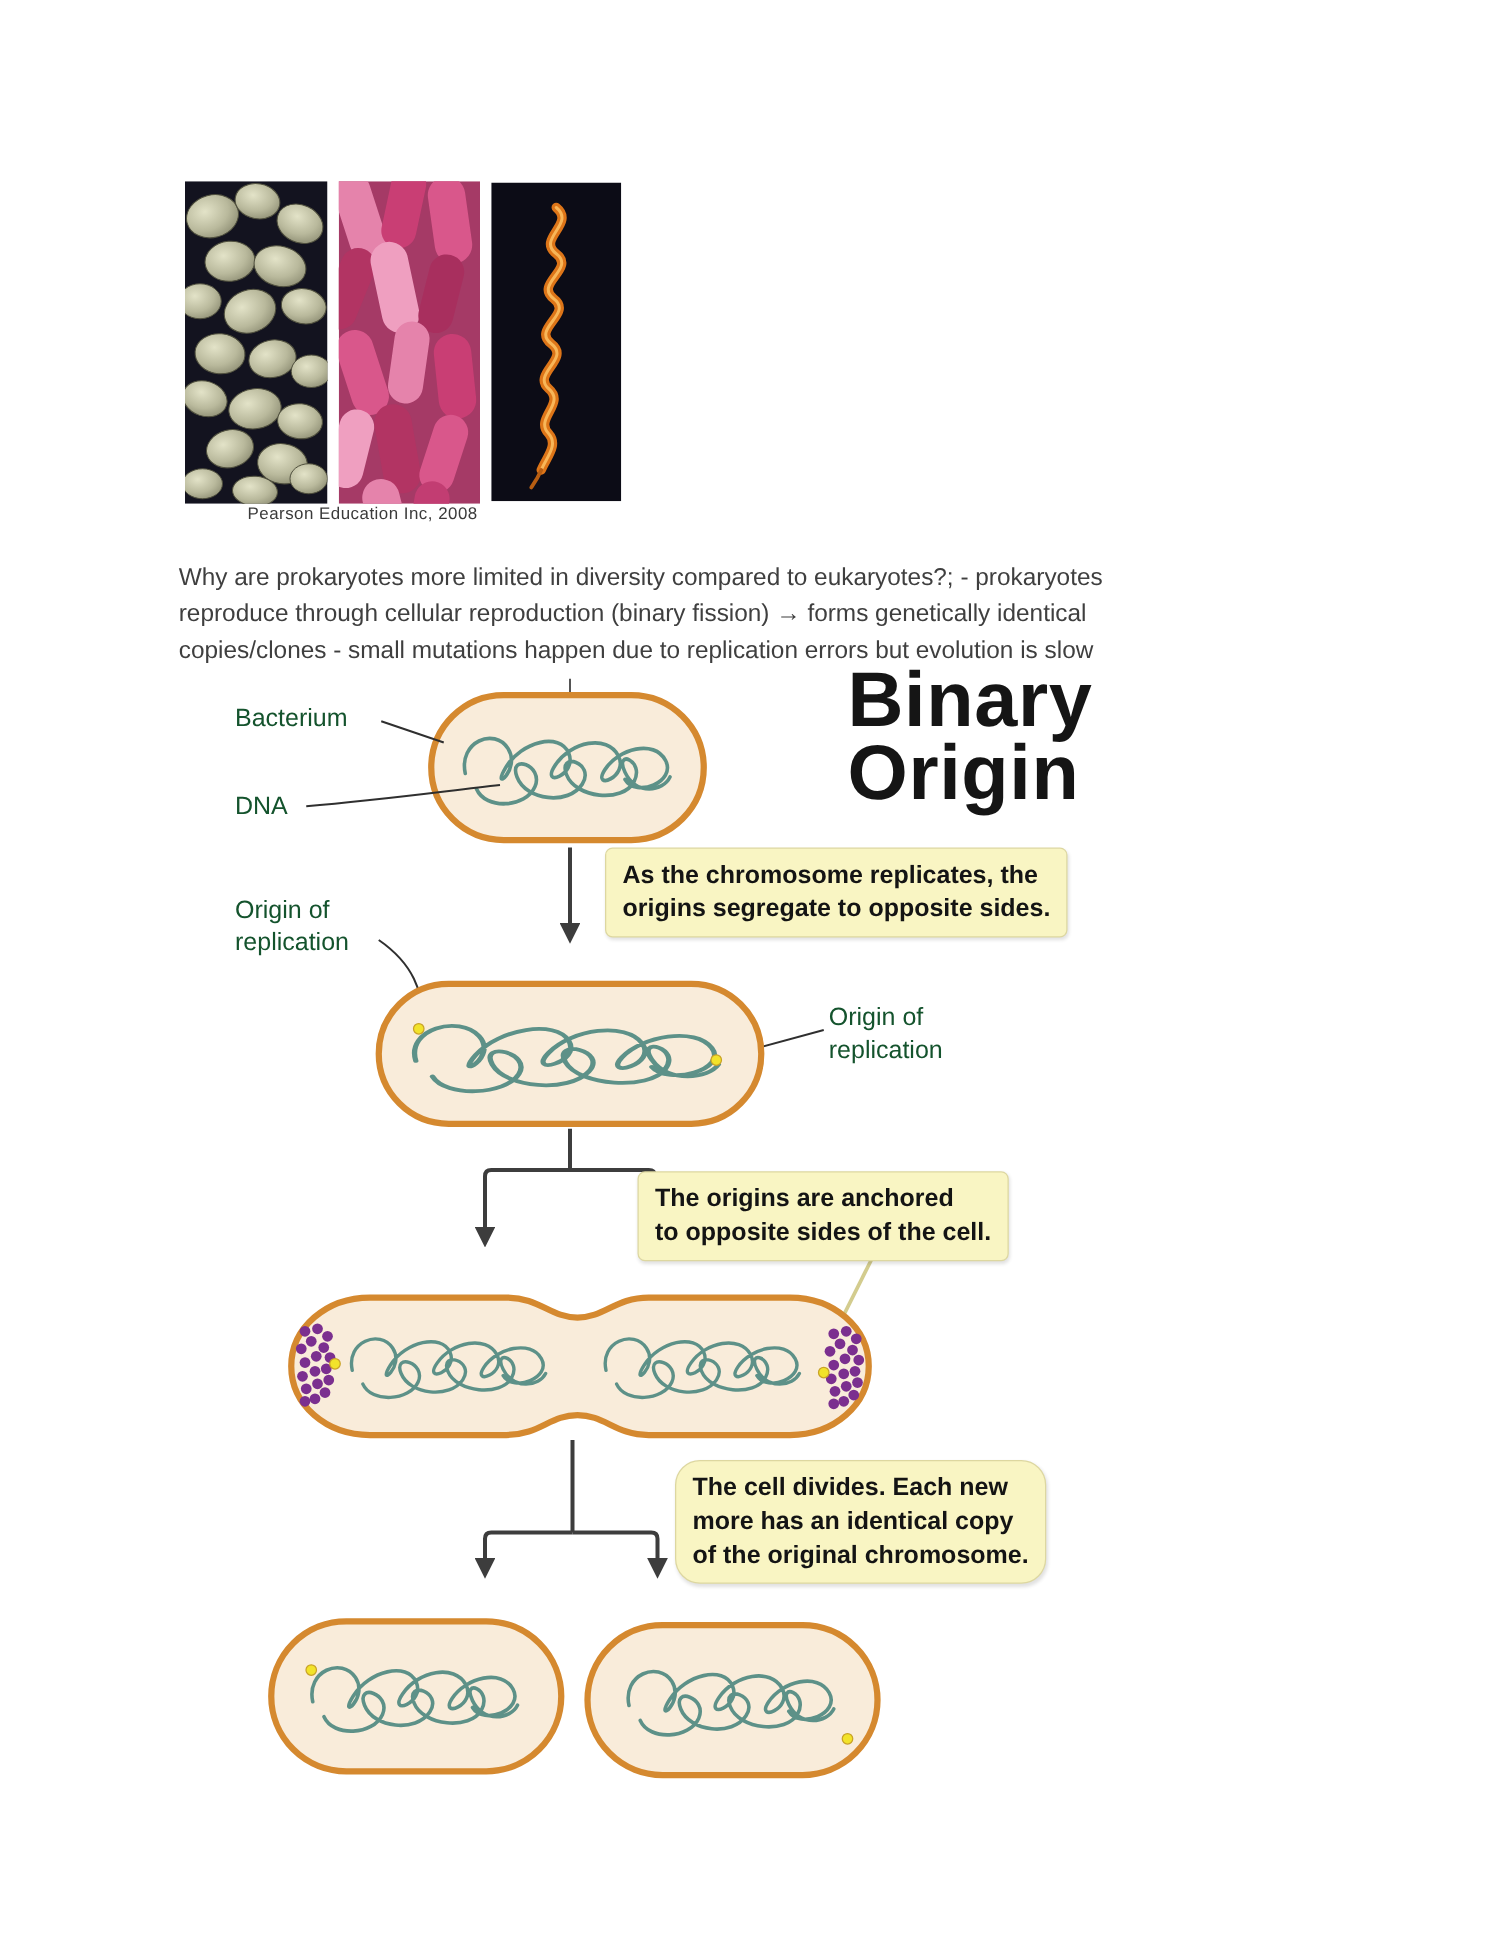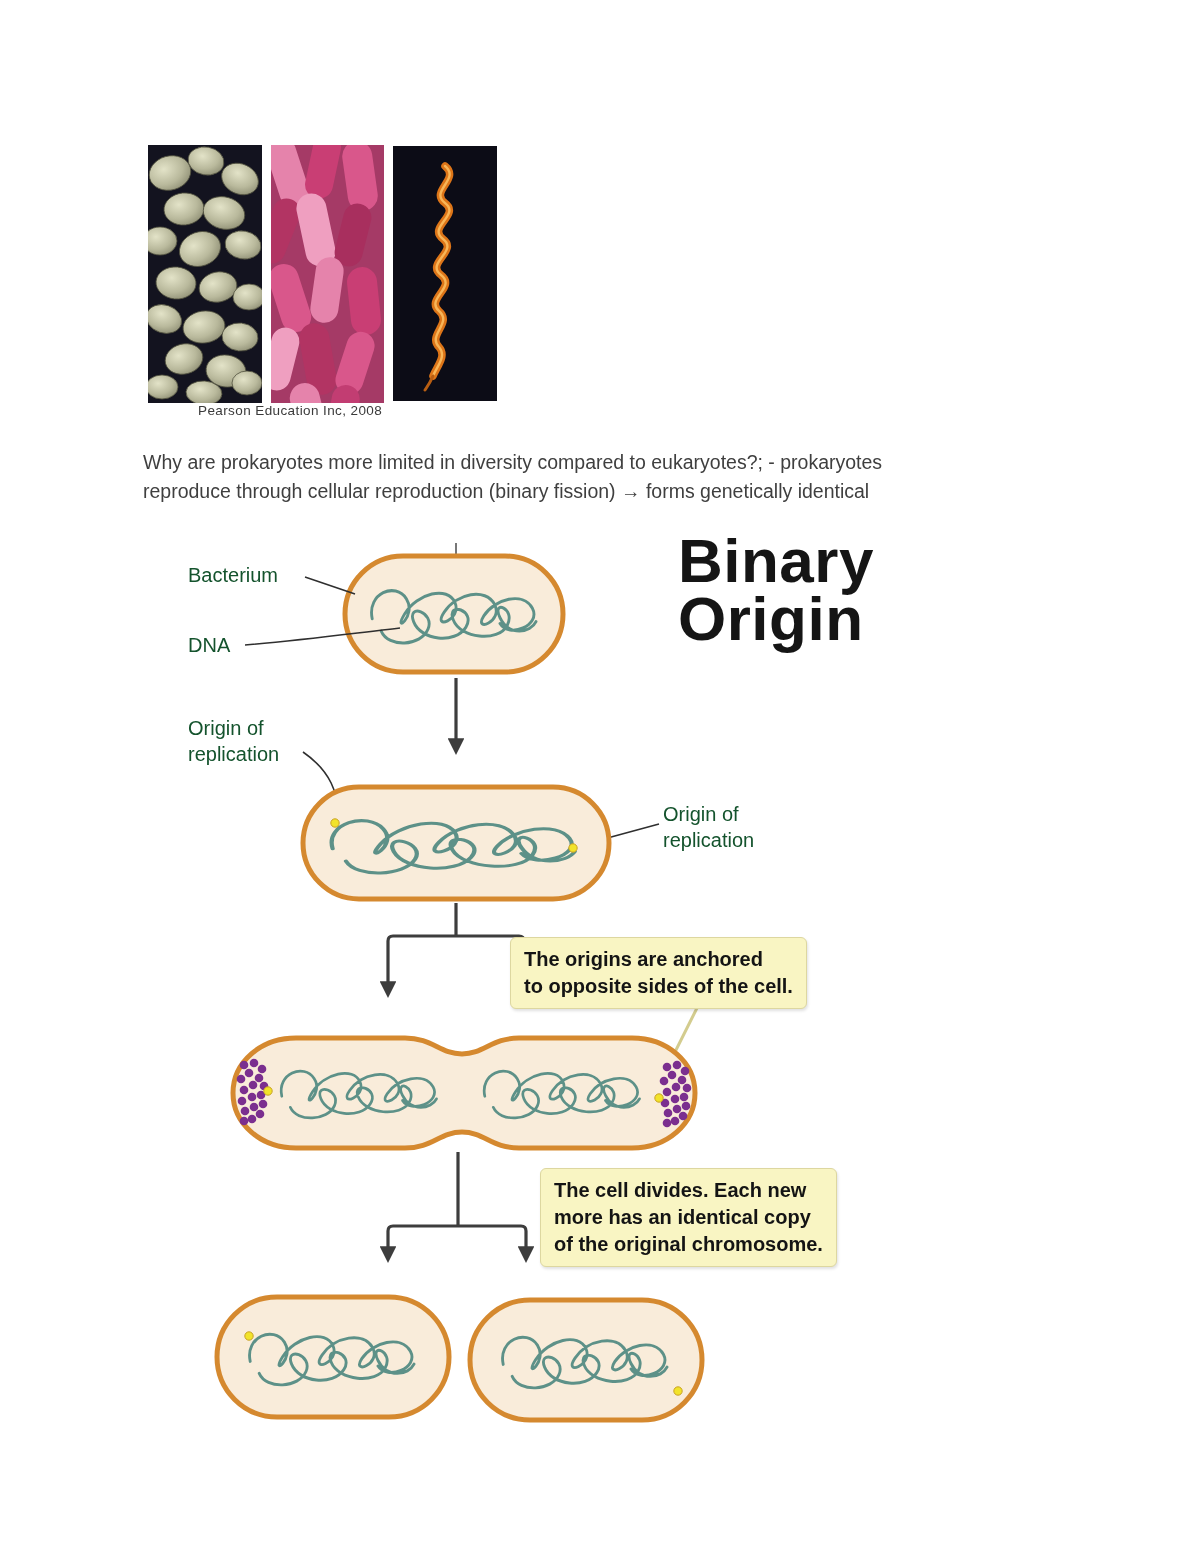--- a/index.html
+++ b/index.html
@@ -94,20 +94,21 @@
                C64 141 32 153 46 165 C60 177 34 189 46 201 C54 210 44 220 40 230" fill="none" stroke="#f8b658" stroke-width="2.4" stroke-linecap="round"></path>
       <path d="M40 230 C37 237 34 241 32 244" fill="none" stroke="#b85e12" stroke-width="3" stroke-linecap="round"></path>
     </g>
   </svg>
 
   <div class="caption" style="left:198px; top:403px;">Pearson Education Inc, 2008</div>
 
   <div class="body-text" style="left:143px; top:448px;">
     <div>Why are prokaryotes more limited in diversity compared to eukaryotes?; - prokaryotes</div>
     <div>reproduce through cellular reproduction (binary fission) → forms genetically identical</div>
+    <div>copies/clones - small mutations happen due to replication errors but evolution is slow</div>
   </div>
 
   <svg class="abs" style="left:0; top:0;" width="1200" height="1553" viewBox="0 0 1200 1553" xmlns="http://www.w3.org/2000/svg">
     <defs>
       <marker id="ah" viewBox="0 0 10 10" refX="7" refY="5" markerWidth="5.2" markerHeight="5.2" orient="auto">
         <path d="M0,0 L10,5 L0,10 Z" fill="#3d3d3d"></path>
       </marker>
       <path id="tangle" class="dna" d="
         M 8 45 C 2 18 34 6 46 24 C 58 42 30 62 44 40 C 58 18 92 10 100 28
         C 108 46 74 58 88 38 C 102 18 134 12 144 30 C 154 48 120 60 132 42
@@ -194,25 +195,29 @@
   <div class="dlabel" style="left:188px; top:715px;">
     <div>Origin of</div>
     <div>replication</div>
   </div>
 
   <div class="dlabel" style="left:663px; top:801px;">
     <div>Origin of</div>
     <div>replication</div>
   </div>
 
+  <div class="callout" style="left:484px; top:678px;">
+    <div>As the chromosome replicates, the</div>
+    <div>origins segregate to opposite sides.</div>
+  </div>
 
   <div class="callout" style="left:510px; top:937px;">
     <div>The origins are anchored</div>
     <div>to opposite sides of the cell.</div>
   </div>
 
-  <div class="callout" style="left:540px; top:1168px;">
+  <div class="callout" style="left:540px; top:1168px;border-radius:20px;">
     <div>The cell divides. Each new</div>
     <div>more has an identical copy</div>
     <div>of the original chromosome.</div>
   </div>
 
 </div>
 
 </body></html>

